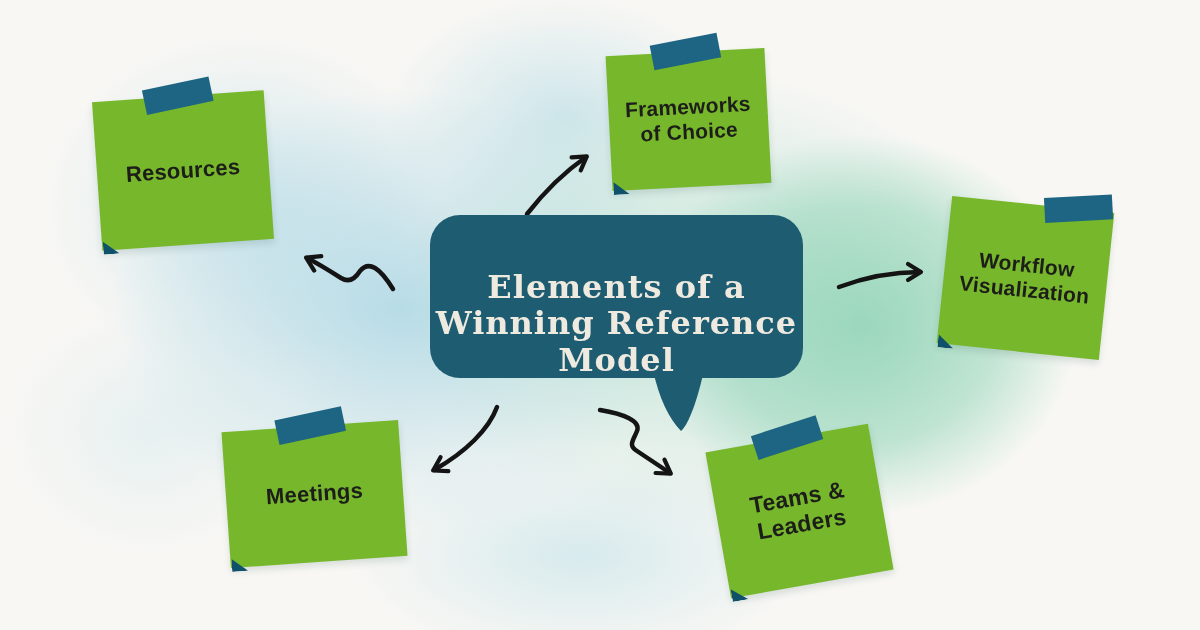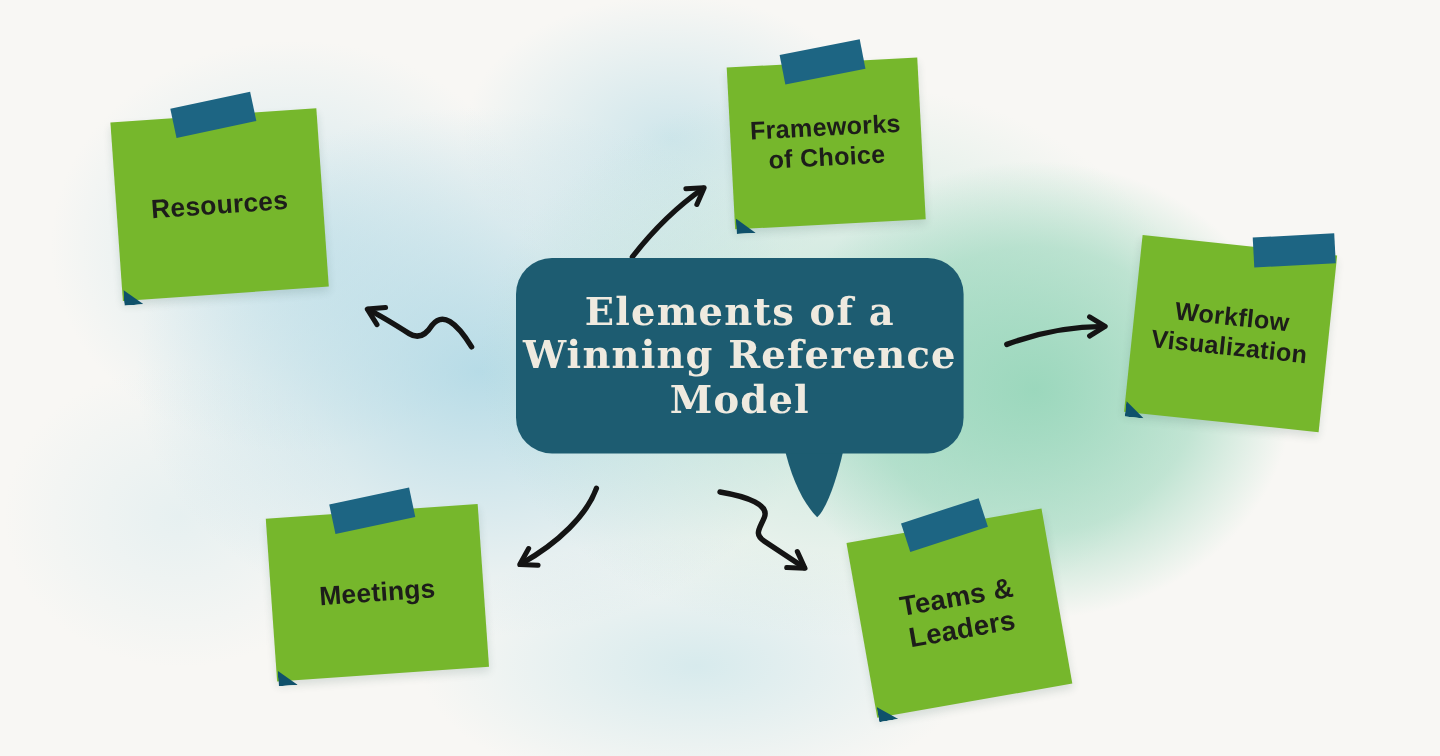--- a/index.html
+++ b/index.html
@@ -22,21 +22,21 @@
       radial-gradient(ellipse 320px 150px at 580px 555px, rgba(188,224,231,0.55) 0%, rgba(188,224,231,0) 72%),
       radial-gradient(ellipse 210px 180px at 150px 430px, rgba(198,227,234,0.35) 0%, rgba(198,227,234,0) 70%);
   }
   
   .lines{position:absolute;inset:0;width:1200px;height:630px;}
   .arrow{stroke:#141414;stroke-width:4.5;fill:none;stroke-linecap:round;}
   
   .bubble{
     position:absolute;left:430px;top:215px;width:373px;height:163px;
     background:#1d5c71;border-radius:30px;
-    display:flex;align-items:center;justify-content:center;
+    display:flex;align-items:flex-end;justify-content:center;
   }
   .bubble-title{
     font-family:"DejaVu Serif","Liberation Serif",serif;
     font-weight:700;font-size:32px;line-height:1.14;
     letter-spacing:1px;color:#efeadf;text-align:center;white-space:pre-line;
   }
   
   .note{
     position:absolute;background:#76b72c;
     display:flex;align-items:center;justify-content:center;

